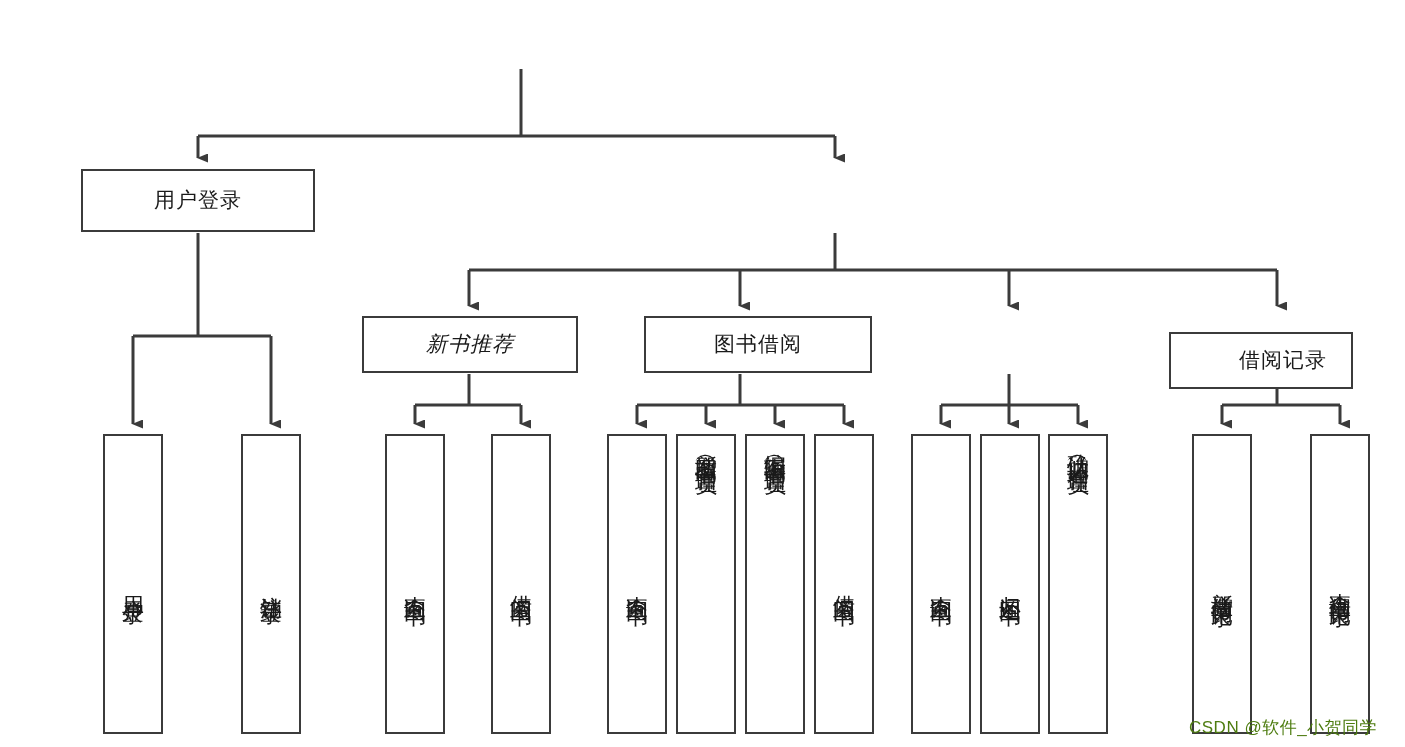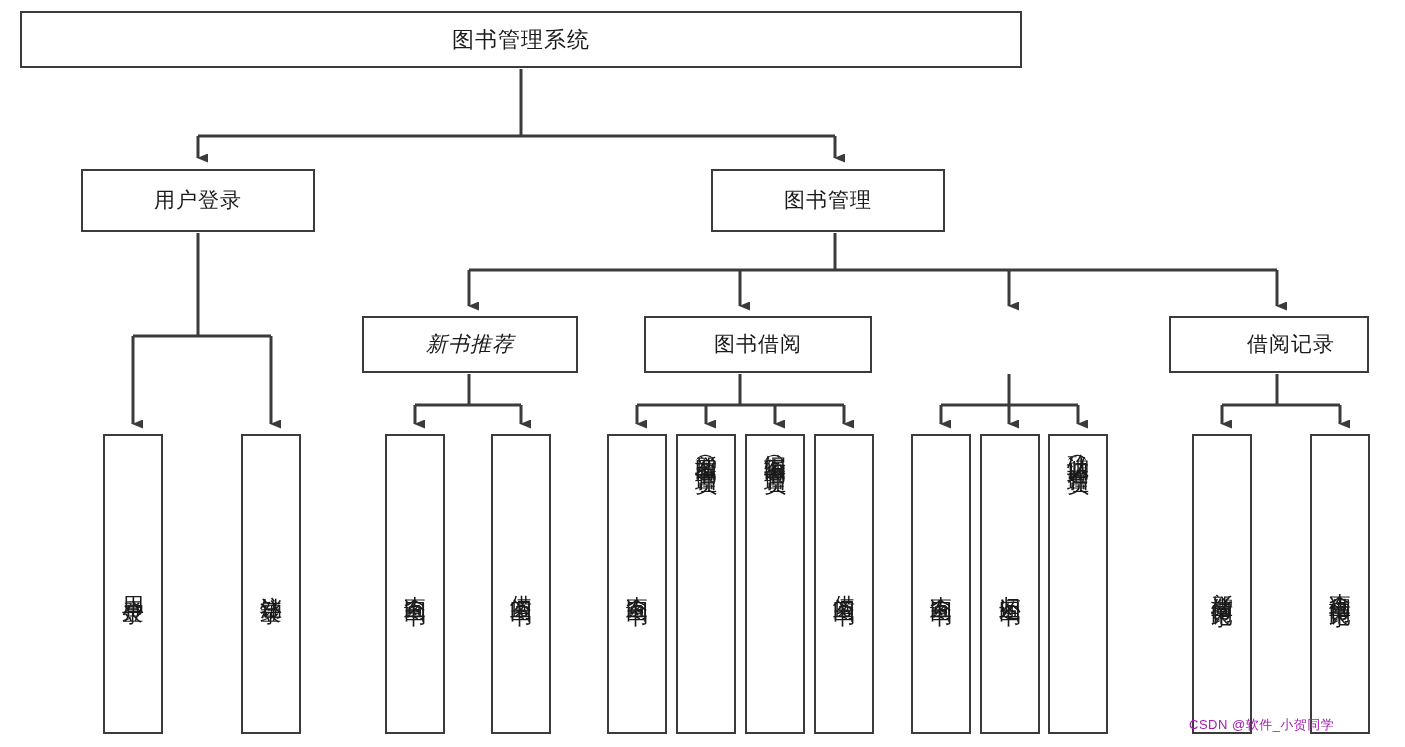--- a/index.html
+++ b/index.html
@@ -63,22 +63,22 @@
     letter-spacing: 3px;
     line-height: 1;
     white-space: nowrap;
     display: block;
   }
   .node.vert.mid {
     align-items: center;
   }
   .watermark {
     position: absolute;
-    color: #a21caf;
-    font-size: 13px;
+    color: #4d7c0f;
+    font-size: 17px;
     letter-spacing: 0.5px;
     white-space: nowrap;
     z-index: 3;
     pointer-events: none;
     text-align: center;
   }
 </style>
 </head>
 <body>
 
@@ -127,38 +127,32 @@
       <path d="M1009,405 L1009,424" marker-end="url(#arrowhead)"></path>
       <path d="M1078,405 L1078,424" marker-end="url(#arrowhead)"></path>
 
       <path d="M1277,374 L1277,405"></path>
       <path d="M1222,405 L1340,405"></path>
       <path d="M1222,405 L1222,424" marker-end="url(#arrowhead)"></path>
       <path d="M1340,405 L1340,424" marker-end="url(#arrowhead)"></path>
     </g>
   </svg>
 
-  <div class="node horiz root" style="left:20px; top:11px; width:1002px; height:57px;">
-    <span class="node-label">图书管理系统</span>
-  </div>
 
   <div class="node horiz" style="left:81px; top:169px; width:234px; height:63px;">
     <span class="node-label">用户登录</span>
   </div>
-  <div class="node horiz" style="left:711px; top:169px; width:234px; height:63px;">
-    <span class="node-label">图书管理</span>
-  </div>
 
   <div class="node horiz" style="left:362px; top:316px; width:216px; height:57px;font-style:italic;">
     <span class="node-label">新书推荐</span>
   </div>
   <div class="node horiz" style="left:632px; top:316px; width:228px; height:57px;margin-left:12px;">
     <span class="node-label">图书借阅</span>
   </div>
-  <div class="node horiz" style="left:1169px; top:316px; width:200px; height:57px;padding-left:44px;">
+  <div class="node horiz" style="left:1169px; top:332px; width:184px; height:57px;padding-left:44px;">
     <span class="node-label">借阅记录</span>
   </div>
 
   <div class="node vert mid" style="left:103px; top:434px; width:60px; height:300px;">
     <span class="node-label">用户登录</span>
   </div>
   <div class="node vert mid" style="left:241px; top:434px; width:60px; height:300px;">
     <span class="node-label">注销登录</span>
   </div>
 

